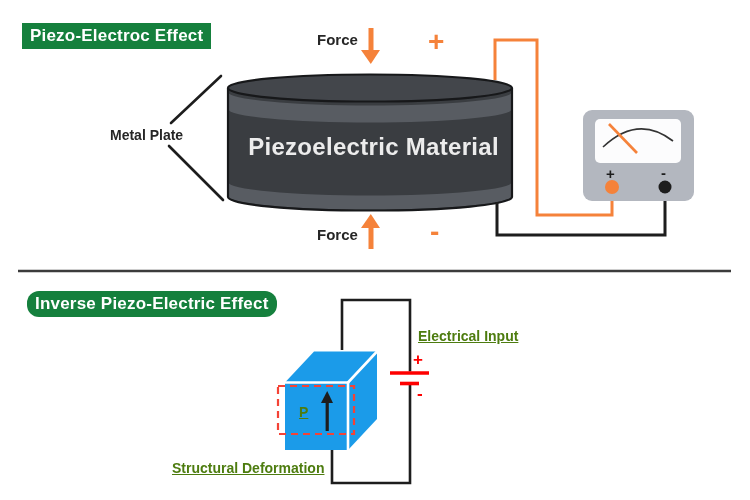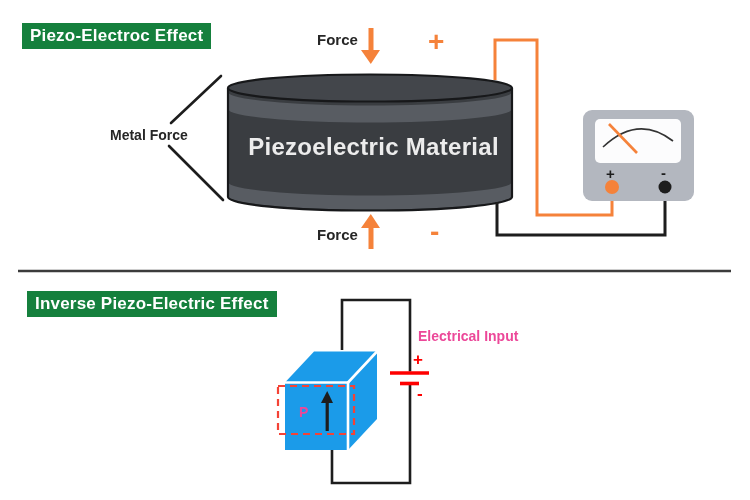--- a/index.html
+++ b/index.html
@@ -13,21 +13,21 @@
     background:#15803d;color:#ffffff;font-weight:bold;font-size:17px;
     padding:3px 8px;letter-spacing:0.2px;
   }
   .black-label{color:#262626;font-weight:bold;font-size:15px;text-align:center;}
   .orange-sign{color:#f5823a;font-weight:bold;font-size:28px;line-height:1;}
   .material-label{
     color:#ececec;font-weight:bold;font-size:24px;text-align:center;
     width:291px;letter-spacing:0.3px;
   }
   .meter-sign{color:#1d1d1d;font-weight:bold;font-size:15px;}
-  .red-label{color:#ec4899;font-weight:bold;font-size:14px;}
+  .red-label{color:#4d7c0f;font-weight:bold;font-size:14px;text-decoration:underline;}
   .red-sign{color:#fe0000;font-weight:bold;font-size:17px;line-height:1;}
 </style>
 </head>
 <body>
 
 <div class="canvas">
 
   <svg width="750" height="500" viewBox="0 0 750 500">
 
     <g stroke="#1d1d1d" stroke-width="2.6" stroke-linecap="round">
@@ -94,36 +94,37 @@
       <polygon points="321,403 333,403 327.2,391"></polygon>
     </g>
   </svg>
 
   <div class="label badge" style="left:22px;top:23px;">Piezo-Electroc Effect</div>
 
   <div class="label black-label" style="left:317px;top:31px;">Force</div>
 
   <div class="label orange-sign" style="left:428px;top:28px;">+</div>
 
-  <div class="label black-label" style="left:110px;top:127px;font-size:14px;">Metal Force</div>
+  <div class="label black-label" style="left:110px;top:127px;font-size:14px;">Metal Plate</div>
 
   <div class="label material-label" style="left:228px;top:133px;">Piezoelectric Material</div>
 
   <div class="label black-label" style="left:317px;top:226px;">Force</div>
 
   <div class="label orange-sign" style="left:430px;top:218px;">-</div>
 
   <div class="label meter-sign" style="left:606px;top:165px;">+</div>
 
   <div class="label meter-sign" style="left:661px;top:164px;">-</div>
 
-  <div class="label badge" style="left:27px;top:291px;">Inverse Piezo-Electric Effect</div>
+  <div class="label badge" style="left:27px;top:291px;border-radius:12px;">Inverse Piezo-Electric Effect</div>
 
   <div class="label red-label" style="left:418px;top:328px;">Electrical Input</div>
 
   <div class="label red-sign" style="left:413px;top:351px;">+</div>
 
   <div class="label red-sign" style="left:417px;top:385px;">-</div>
 
   <div class="label red-label" style="left:299px;top:404px;">P</div>
 
+  <div class="label red-label" style="left:172px;top:460px;">Structural Deformation</div>
 
 </div>
 
 </body></html>

